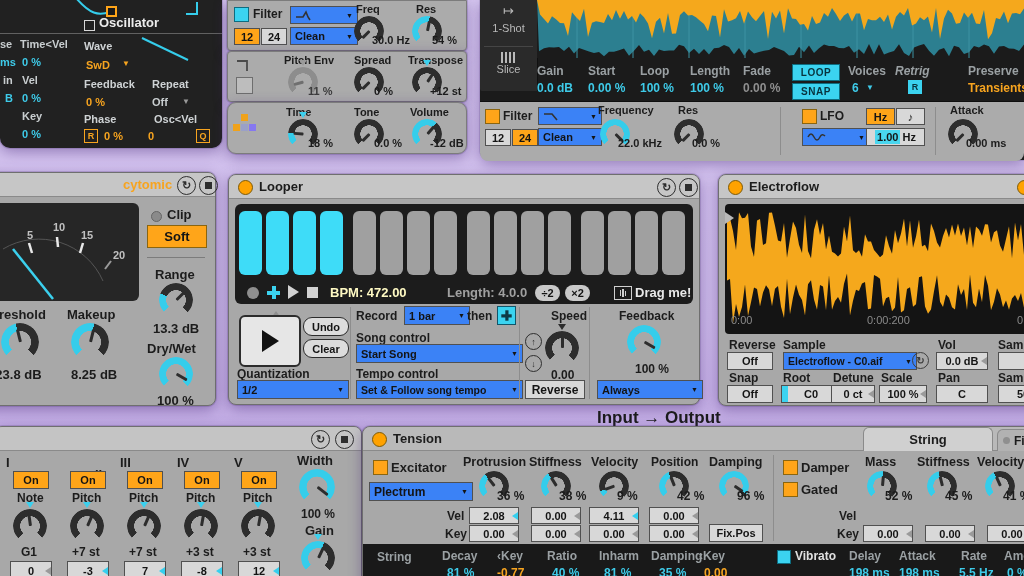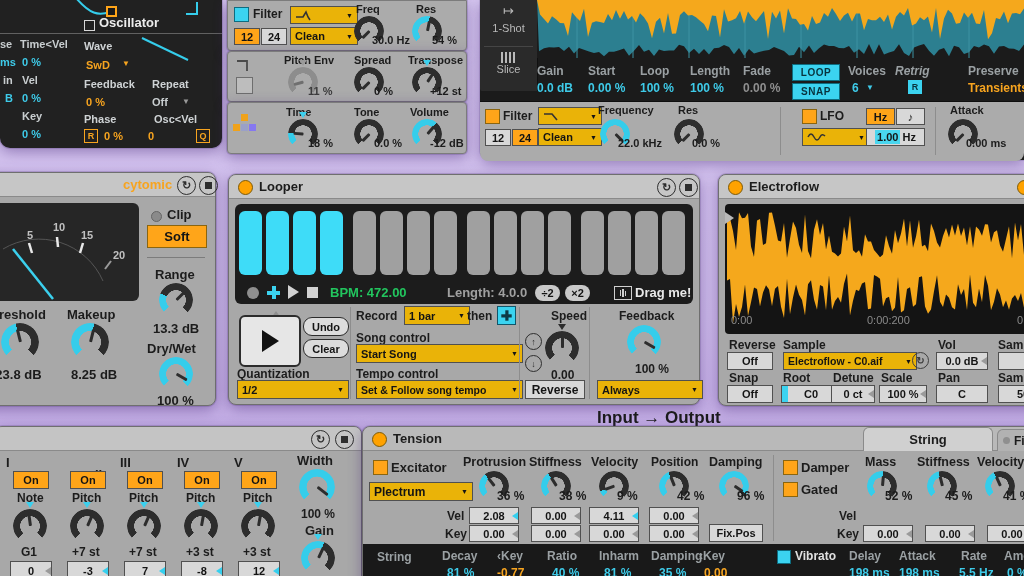--- a/index.html
+++ b/index.html
@@ -23,21 +23,21 @@
     background:var(--pc,#2d2d2d);transform-origin:50% 100%;transform:rotate(var(--r,0deg));}
   .kn .mk{position:absolute;top:-7px;left:50%;transform:translateX(-50%);width:0;height:0;border:4px solid transparent;border-top:6px solid #3bd0ee;}
   .kn .mkd{position:absolute;top:-7px;left:50%;transform:translateX(-50%);width:0;height:0;border:4px solid transparent;border-top:6px solid #2d2d2d;}
   .chk{position:absolute;width:13px;height:13px;border:1px solid #5c5c5c;}
   .chk.or{background:#ffa519;border-color:#8a6510;}
   .chk.cyb{background:#3bd3f0;border-color:#0d6c80;}
   .led{position:absolute;width:13px;height:13px;border-radius:50%;background:#ffa200;border:1.5px solid #7c5a08;}
   .btn{position:absolute;display:flex;align-items:center;justify-content:center;font-weight:bold;font-size:11px;
     background:#d8d8d8;border:1px solid #505050;color:#141414;white-space:nowrap;}
   .btn.on{background:#ffa519;}
-  .dd{position:absolute;display:flex;align-items:center;background:#eab308;border:1px solid #505050;
+  .dd{position:absolute;display:flex;align-items:center;background:#3b82f6;border:1px solid #505050;
     font-weight:bold;font-size:11px;color:#141414;padding:0 4px;white-space:nowrap;overflow:hidden;}
   .dd::after{content:"▼";font-size:7px;margin-left:auto;padding-left:4px;}
   .bx{position:absolute;display:flex;align-items:center;justify-content:center;background:#d8d8d8;border:1px solid #505050;
     font-weight:bold;font-size:11px;color:#141414;white-space:nowrap;}
   .al{width:0;height:0;border:4px solid transparent;border-right:6px solid #35cfee;position:absolute;right:0px;top:50%;transform:translateY(-50%);}
   .al.g{border-right-color:#9a9a9a;}
   .cico{position:absolute;width:17px;height:17px;border:1.6px solid #2e2e2e;border-radius:50%;display:flex;align-items:center;justify-content:center;color:#2e2e2e;font-size:11px;font-weight:bold;background:transparent;}
   .cico .sq{width:7px;height:7px;background:#2e2e2e;}
   .vdiv{position:absolute;width:1px;background:#8d8d8d;}
   .pill{border-radius:9px;}
@@ -140,21 +140,21 @@
         </span>
       <span class="lbl" style="left:146px;top:33px;">0 %</span>
       <span class="lbl" style="left:180px;top:2px;">Transpose</span>
       <span class="kn" style="left:184px;top:15px;--a:0;--r:33deg;">
           <i class="ring"></i>
           <i class="ptr"></i>
           <i class="mk"></i>
         </span>
       <span class="lbl" style="left:202px;top:33px;">+12 st</span>
     </div>
-    <div class="panel" style="left:0;top:102px;width:238px;height:50px;background:#ababab;border:1px solid #7c7c7c;border-radius:4px;">
+    <div class="panel" style="left:0;top:102px;width:238px;height:50px;background:#ababab;border:1px solid #7c7c7c;border-radius:9px;">
       <span class="abs" style="left:5px;top:11px;width:28px;height:22px;">
         <i class="abs" style="left:8px;top:0;width:7px;height:7px;background:#f0a21a;"></i>
         <i class="abs" style="left:0;top:10px;width:7px;height:7px;background:#f0a21a;"></i>
         <i class="abs" style="left:8px;top:10px;width:7px;height:7px;background:#9aa0c8;"></i>
         <i class="abs" style="left:16px;top:10px;width:7px;height:7px;background:#8678f0;"></i>
       </span>
       <span class="lbl" style="left:58px;top:3px;">Time</span>
       <span class="kn" style="left:60px;top:16px;--a:18;--r:-86deg;">
           <i class="ring"></i>
           <i class="ptr"></i>
@@ -347,21 +347,21 @@
           <div style="position: absolute; top: 0px; width: 23px; height: 64px; border-radius: 6px; left: 310px; background: rgb(160, 160, 160);"></div>
           <div style="position: absolute; top: 0px; width: 23px; height: 64px; border-radius: 6px; left: 343px; background: rgb(160, 160, 160);"></div>
           <div style="position: absolute; top: 0px; width: 23px; height: 64px; border-radius: 6px; left: 370px; background: rgb(160, 160, 160);"></div>
           <div style="position: absolute; top: 0px; width: 23px; height: 64px; border-radius: 6px; left: 397px; background: rgb(160, 160, 160);"></div>
           <div style="position: absolute; top: 0px; width: 23px; height: 64px; border-radius: 6px; left: 424px; background: rgb(160, 160, 160);"></div>
         </div>
       <span class="abs" style="left:12px;top:83px;width:12px;height:12px;border-radius:50%;background:#8f8f8f;"></span>
       <span class="plus13" style="position:absolute;left:32px;top:82px;"></span>
       <span class="tri-r" style="position:absolute;left:53px;top:81px;"></span>
       <span class="abs" style="left:72px;top:83px;width:11px;height:11px;background:#d2d2d2;"></span>
-      <span class="lbl lbl13" style="left:95px;top:81px;color:#22c55e;">BPM: 472.00</span>
+      <span class="lbl lbl13" style="left:95px;top:81px;color:#fef9c3;">BPM: 472.00</span>
       <span class="lbl lbl13" style="left:212px;top:81px;color:#a0a0a0;">Length: 4.0.0</span>
       <span class="btn pill" style="left:300px;top:81px;width:25px;height:16px;border:none;background:#c9c9c9;">÷2</span>
       <span class="btn pill" style="left:330px;top:81px;width:25px;height:16px;border:none;background:#c9c9c9;">×2</span>
       <span class="abs" style="left:379px;top:82px;width:16px;height:12px;border:1.5px solid #cfcfcf;display:flex;align-items:center;justify-content:center;gap:1px;">
           <i style="width:1.5px;height:6px;background:#cfcfcf;"></i>
           <i style="width:1.5px;height:8px;background:#cfcfcf;"></i>
           <i style="width:1.5px;height:5px;background:#cfcfcf;"></i>
         </span>
       <span class="lbl lbl13 wh" style="left:400px;top:81px;">Drag me!</span>
     </div>

